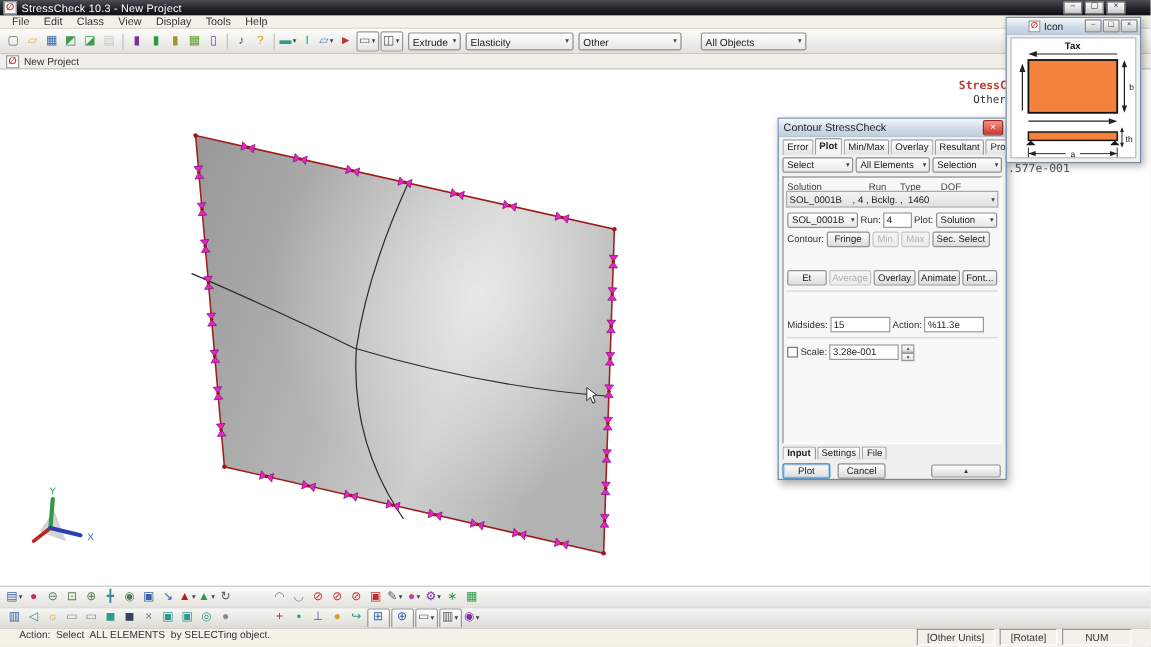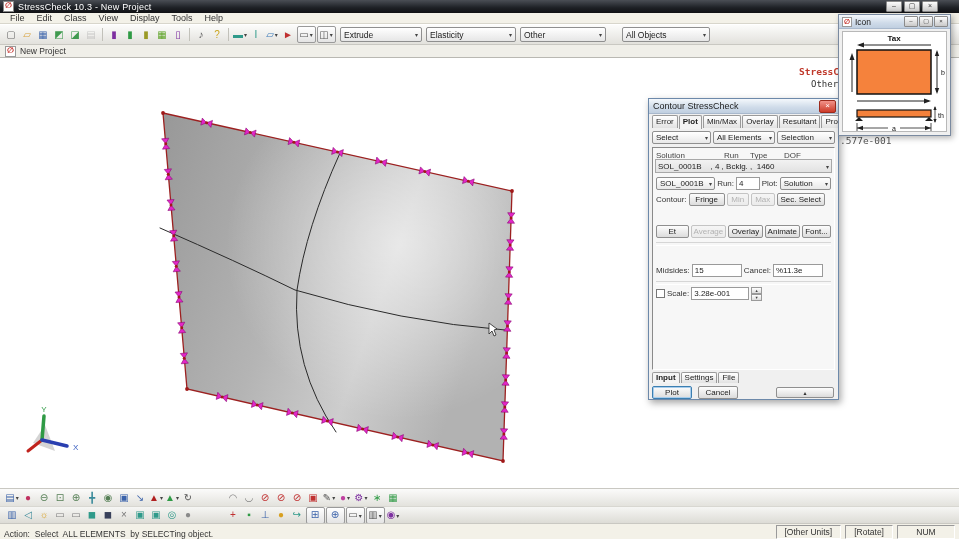--- a/index.html
+++ b/index.html
@@ -55,21 +55,21 @@
   .anno-val{left:840px;top:77px;color:#555;font-size:9.5px;}
 
   
   .dlg{position:absolute;left:648px;top:98px;width:191px;height:302px;background:#f0f0f0;
     border:1px solid #6d89aa;box-shadow:2px 3px 7px rgba(0,0,0,.35);font-size:8.5px;z-index:9;box-sizing:border-box;}
   .dlg-title{height:14px;background:linear-gradient(#f4f8fc,#cfdbe9 60%,#c0cfe0);display:flex;
     align-items:center;padding:0 2px 0 4px;border-bottom:1px solid #a8b8cc;}
   .dlg-title-text{font-size:9px;color:#1d1d1d;}
   .dlg-close{margin-left:auto;width:15px;height:11px;background:linear-gradient(#f2938a,#cc3a28);
     border:1px solid #9c2a1c;border-radius:2px;color:#fff;font-size:8px;line-height:10px;text-align:center;}
-  .dlg-tabs{position:absolute;left:3px;top:16px;right:3px;display:flex;align-items:flex-start;height:14px;}
+  .dlg-tabs{position:absolute;left:3px;top:16px;right:3px;display:flex;align-items:center;height:14px;}
   .tab{border:1px solid #9a9a9a;border-bottom:none;background:linear-gradient(#fff,#e2e2e2);
     padding:1px 3px 2px 3px;font-size:8px;color:#222;border-radius:2px 2px 0 0;margin-right:1px;white-space:nowrap;}
   .tab.active{background:#f4f4f4;padding-bottom:3px;font-weight:bold;}
   .tab-scroll{width:10px;height:11px;border:1px solid #9a9a9a;background:linear-gradient(#fff,#e2e2e2);
     font-size:6px;text-align:center;line-height:10px;color:#444;margin-left:1px;}
   .dlg-selects{position:absolute;left:3px;top:32px;right:3px;display:flex;gap:2px;}
   .sel{display:flex;align-items:center;justify-content:space-between;height:13px;
     border:1px solid #8f8f8f;background:linear-gradient(#fff,#e8e8e8);border-radius:2px;
     padding:0 2px 0 3px;font-size:8px;color:#222;box-sizing:border-box;white-space:nowrap;}
   .sel .arr{font-size:6px;color:#444;margin-left:3px;}
@@ -97,41 +97,41 @@
   .dlg-bottom-tabs{position:absolute;left:3px;top:273px;display:flex;align-items:flex-end;}
   .tab.small{font-size:8px;padding:0 3px 1px 3px;}
   .dlg-buttons{position:absolute;left:3px;right:4px;top:287px;display:flex;align-items:center;}
   .btn.wide{width:40px;}
   .btn.expand{margin-left:auto;width:58px;height:11px;font-size:6px;color:#333;}
 
   
   .iconwin{position:absolute;left:838px;top:14px;width:113px;height:122px;background:#f0f0f0;
     border:1px solid #7a8aa0;box-shadow:2px 2px 6px rgba(0,0,0,.3);z-index:10;box-sizing:border-box;}
   .iconwin-title{height:13px;background:linear-gradient(#f4f8fc,#cfdbe9 60%,#c0cfe0);display:flex;
-    align-items:center;padding:0 2px 0 3px;border-bottom:1px solid #a8b8cc;}
+    align-items:center;padding:0 2px 0 18px;border-bottom:1px solid #a8b8cc;}
   .iconwin-title .wicon{width:8px;height:8px;background:#fff;border:1px solid #999;color:#c0231d;
     font-size:7px;line-height:7px;text-align:center;margin-right:3px;font-weight:bold;}
   .iconwin-title .wtext{font-size:8.5px;color:#222;}
   .iconwin-btns{margin-left:auto;display:flex;gap:1px;}
   .wbtn{width:12px;height:9px;background:linear-gradient(#fdfdfd,#c9c9c9);border:1px solid #8a8a8a;
     font-size:6px;line-height:8px;text-align:center;color:#333;border-radius:1px;}
   .iconwin-body{position:absolute;left:3px;top:16px;right:3px;bottom:3px;background:#fff;
     border:1px solid #b8b8b8;}
 
   
   .btoolbar1{position:absolute;left:0;top:488px;width:959px;height:18px;
     background:linear-gradient(#fbfbfa,#e3e2dd);border-top:1px solid #c9c8c2;
     display:flex;align-items:center;padding-left:4px;box-sizing:border-box;}
   .btoolbar2{position:absolute;left:0;top:506px;width:959px;height:17px;
     background:linear-gradient(#f6f6f4,#dddcd6);border-top:1px solid #d8d7d1;
     display:flex;align-items:center;padding-left:4px;box-sizing:border-box;}
 
   
   .statusbar{position:absolute;left:0;top:523px;width:959px;height:16px;background:#f3f1e8;
-    border-top:1px solid #c9c8c2;display:flex;align-items:flex-end;padding:0 4px;box-sizing:border-box;}
+    border-top:1px solid #c9c8c2;display:flex;align-items:flex-start;padding:0 16px;box-sizing:border-box;}
   .status-action{font-size:8.5px;color:#333;white-space:pre;}
   .status-right{margin-left:auto;display:flex;gap:4px;}
   .status-cell{font-size:8.5px;color:#333;border:1px solid;border-color:#9a9a9a #fff #fff #9a9a9a;
     padding:0 8px;height:12px;line-height:12px;background:#f3f1e8;white-space:nowrap;}
   .status-cell.num{min-width:40px;text-align:center;}
 </style>
 </head>
 <body>
 
 <div class="app">
@@ -216,21 +216,21 @@
         </span>
         <span class="tb-btn boxed">
           <span class="tb-glyph" style="color: rgb(85, 85, 85);">▭</span>
           <span class="tb-arrow">▾</span>
         </span>
         <span class="tb-btn boxed">
           <span class="tb-glyph" style="color: rgb(85, 85, 85);">◫</span>
           <span class="tb-arrow">▾</span>
         </span>
       </span>
-    <span class="combo" style="width:82px">
+    <span class="combo" style="width:44px">
       <span>Extrude</span>
         <span class="arr">▾</span>
     </span>
     <span class="combo" style="width:90px">
       <span>Elasticity</span>
         <span class="arr">▾</span>
     </span>
     <span class="combo" style="width:86px">
       <span>Other</span>
         <span class="arr">▾</span>
@@ -451,21 +451,21 @@
         <span class="btn" style="width:36px">Et</span>
         <span class="btn dis" style="width:38px">Average</span>
         <span class="btn" style="width:38px">Overlay</span>
         <span class="btn" style="width:38px">Animate</span>
         <span class="btn" style="width:32px">Font...</span>
       </div>
       <div class="divline" style="top:94px"></div>
       <div class="row" style="top:116px">
         <span class="lbl">Midsides:</span>
         <span class="edit" style="width:50px">15</span>
-        <span class="lbl">Cancel:</span>
+        <span class="lbl">Action:</span>
         <span class="edit" style="width:50px">%11.3e</span>
       </div>
       <div class="divline" style="top:133px"></div>
       <div class="row" style="top:139px">
         <span class="checkbox"></span>
         <span class="lbl">Scale:</span>
         <span class="edit" style="width:58px">3.28e-001</span>
         <span class="spin">
           <span>▴</span>
           <span>▾</span>

